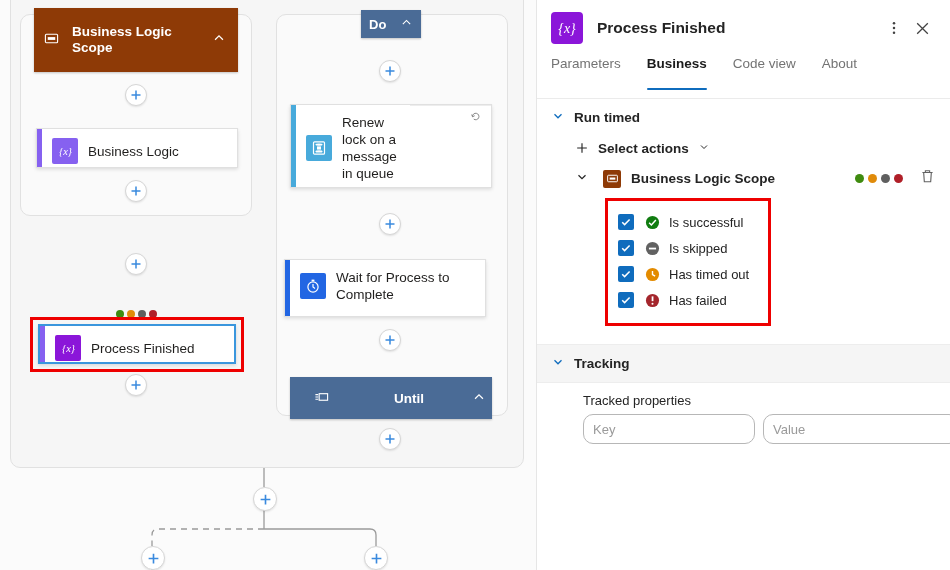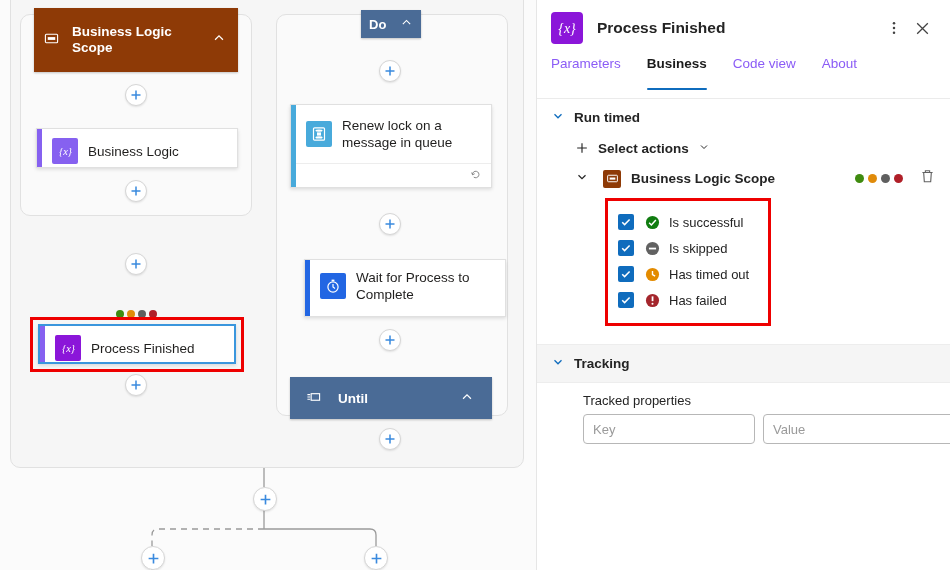--- a/index.html
+++ b/index.html
@@ -48,21 +48,21 @@
   #scope-header .chip-txt{ flex:1 1 auto; }
   #scope-header .chev{ flex:0 0 16px; }
 
   #do-header{
     left:361px; top:10px; width:60px; height:28px;
     background:#4a6b96; padding:0 8px; font-size:13px;
     justify-content:space-between;
   }
   #until-header{
     left:290px; top:377px; width:202px; height:42px;
-    background:#4a6b96; padding:0 16px; font-size:13.5px;
+    background:#4a6b96; padding:0 24px; font-size:13.5px;gap:48px;
   }
   #until-header .chip-ico{ flex:0 0 16px; margin-right:16px; }
   #until-header .chip-txt{ flex:1 1 auto; }
   #until-header .chev{ flex:0 0 16px; }
 
   
   .card{
     position:absolute;
     background:#ffffff;
     border:1px solid #e0e0e0;
@@ -70,27 +70,27 @@
     display:flex; align-items:flex-start;
     overflow:hidden;
   }
   .card .accent{ width:5px; align-self:stretch; flex:0 0 5px; }
   .card .body{ flex:1 1 auto; display:flex; align-items:center; padding:9px 10px; }
   .card .ico{ flex:0 0 26px; height:26px; margin-right:10px; border-radius:2px;
               display:flex; align-items:center; justify-content:center; }
   .card .title{ font-size:13.5px; line-height:17px; color:#201f1e; }
 
   #card-business-logic{ left:36px; top:128px; width:202px; height:40px; }
-  #card-renew{ left:290px; top:104px; width:202px; height:84px; flex-direction:column;}
+  #card-renew{ left:290px; top:104px; width:202px; height:84px; flex-direction:row;}
   #card-renew .accent{ position:absolute; left:0; top:0; bottom:0; width:5px; }
   #card-renew .body{ padding-left:15px; }
   #card-renew .footer{ border-top:1px solid #ededed; height:24px; width:100%;
                        display:flex; align-items:center; justify-content:flex-end;
                        padding-right:8px; }
-  #card-wait{ left:304px; top:259px; width:202px; height:58px; }
+  #card-wait{ left:284px; top:259px; width:202px; height:58px; }
 
   #card-process-finished{
     left:38px; top:324px; width:198px; height:40px;
     border:2px solid #3a96dd;
   }
   #selection-ring{
     position:absolute; left:30px; top:317px; width:214px; height:55px;
     border:3px solid #ee0000; background:transparent;
   }
   #status-dots-canvas{ position:absolute; left:116px; top:310px; display:flex; gap:3px; }
@@ -113,21 +113,21 @@
   }
   #panel-header{ display:flex; align-items:center; height:56px; padding:0 14px 0 14px; }
   #panel-icon{
     width:32px; height:32px; border-radius:4px; background:#8b16d9;
     display:flex; align-items:center; justify-content:center; flex:0 0 32px;
   }
   #panel-title{ margin-left:14px; font-size:15.5px; font-weight:bold; color:#242424; flex:1 1 auto;}
   .hdr-btn{ width:28px; height:28px; display:flex; align-items:center; justify-content:center;}
 
   #tabs{ display:flex; height:34px; padding:0 14px; gap:26px; }
-  .tab{ font-size:13.5px; color:#8b5cf6; position:relative; padding-bottom:8px; }
+  .tab{ font-size:13.5px; color:#737373; position:relative; padding-bottom:8px; }
   .tab.active{ font-weight:bold; color:#1b1b1b; }
   .tab.active:after{
     content:""; position:absolute; left:0; right:0; bottom:0; height:2.5px;
     background:#0f6cbd; border-radius:2px;
   }
   #tabs-divider{ height:1px; background:#ebebeb; margin:8px 0 0 0; }
 
   .section-head{
     display:flex; align-items:center; gap:9px;
     font-size:13.5px; font-weight:bold; color:#242424;
@@ -165,21 +165,21 @@
     width:16px;height:16px;border-radius:2px;background:#0f6cbd;
     flex:0 0 16px; display:flex;align-items:center;justify-content:center;
   }
   .opt-ico{ width:16px;height:16px;flex:0 0 16px;margin-left:10px;
             display:flex;align-items:center;justify-content:center;}
   .opt-label{ font-size:13px; color:#242424; margin-left:9px; }
 
   #tracked-props-label{ font-size:13px; color:#242424; padding:10px 0 6px 46px;}
   #tracked-inputs{ display:flex; gap:8px; padding-left:46px; }
   .tinput{
-    height:30px; border:1px solid #b7b7b7; border-radius:4px;
+    height:30px; border:1px solid #b7b7b7; border-radius:10px;
     background:#fff; font-size:13px; color:#242424; padding:0 9px;
     font-family:"Liberation Sans", sans-serif;
   }
   #tracked-key{ width:172px; }
   #tracked-value{ width:199px; }
   .tinput::placeholder{ color:#9a9a9a; }
 </style>
 </head>
 <body>
 

